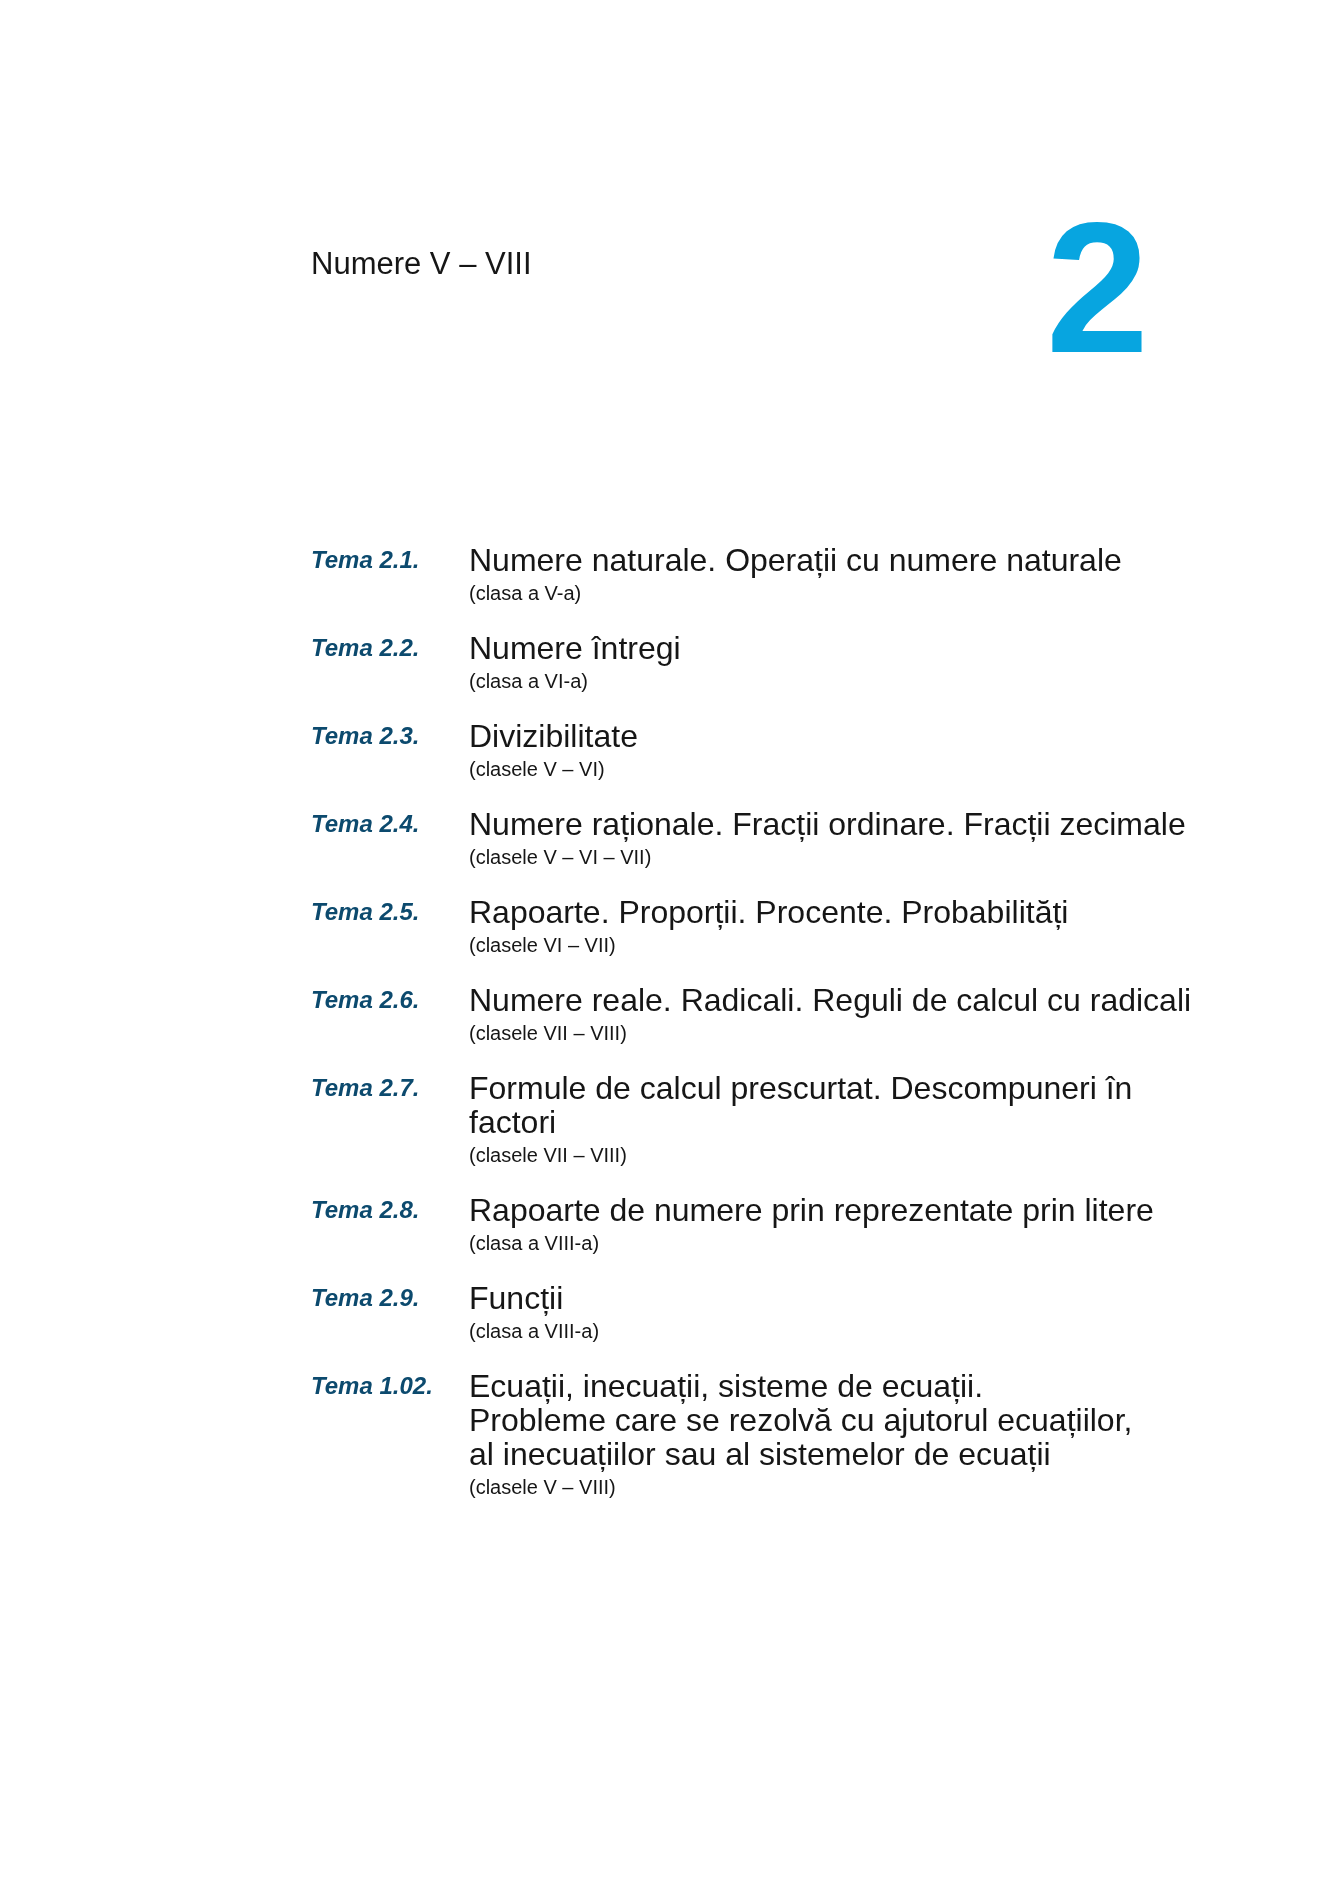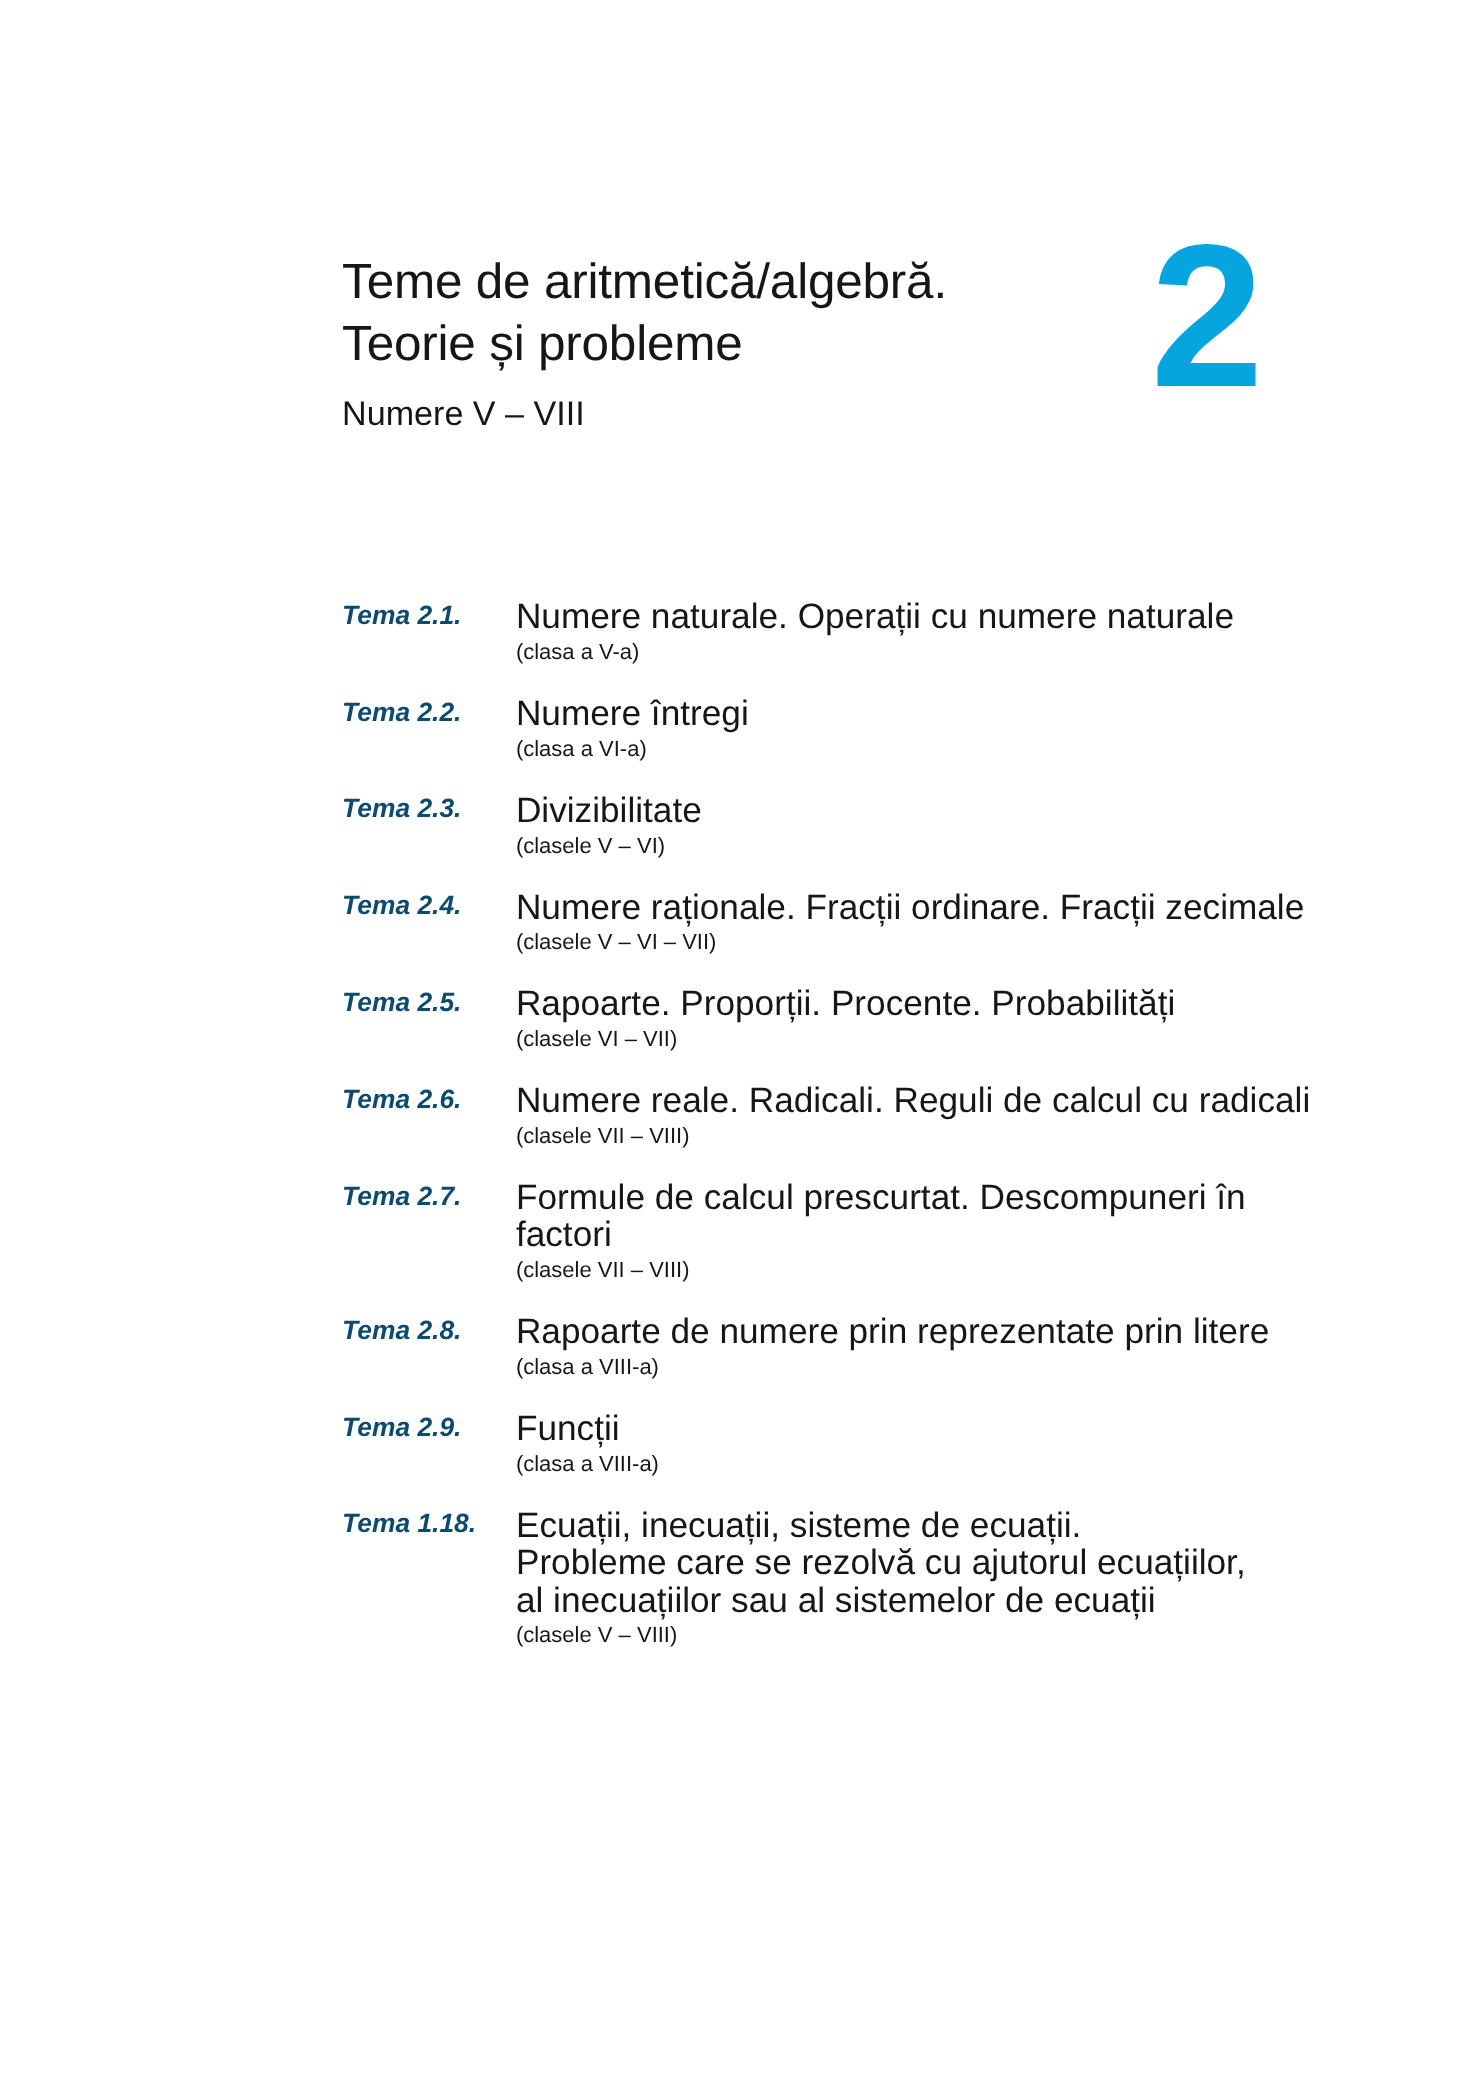--- a/index.html
+++ b/index.html
@@ -114,22 +114,20 @@
     color: #161616;
   }
 </style>
 </head>
 <body>
 
 <div class="page">
 
   <div class="header">
     <div class="title-block">
-      <div class="chapter-title">Teme de aritmetică/algebră.
-Teorie și probleme</div>
       <div class="chapter-subtitle">Numere V – VIII</div>
     </div>
     <div class="chapter-number">2</div>
   </div>
 
   <div class="topic-list">
       <div class="topic-row">
         <div class="topic-label">Tema 2.1.</div>
         <div class="topic-body">
           <div class="topic-title">Numere naturale. Operații cu numere naturale</div>
@@ -186,21 +184,21 @@
         </div>
       </div>
       <div class="topic-row">
         <div class="topic-label">Tema 2.9.</div>
         <div class="topic-body">
           <div class="topic-title">Funcții</div>
           <div class="topic-note">(clasa a VIII-a)</div>
         </div>
       </div>
       <div class="topic-row">
-        <div class="topic-label">Tema 1.18.</div>
+        <div class="topic-label">Tema 1.02.</div>
         <div class="topic-body">
           <div class="topic-title">Ecuații, inecuații, sisteme de ecuații.
 Probleme care se rezolvă cu ajutorul ecuațiilor,
 al inecuațiilor sau al sistemelor de ecuații</div>
           <div class="topic-note">(clasele V – VIII)</div>
         </div>
       </div>
     </div>
 
 </div>

